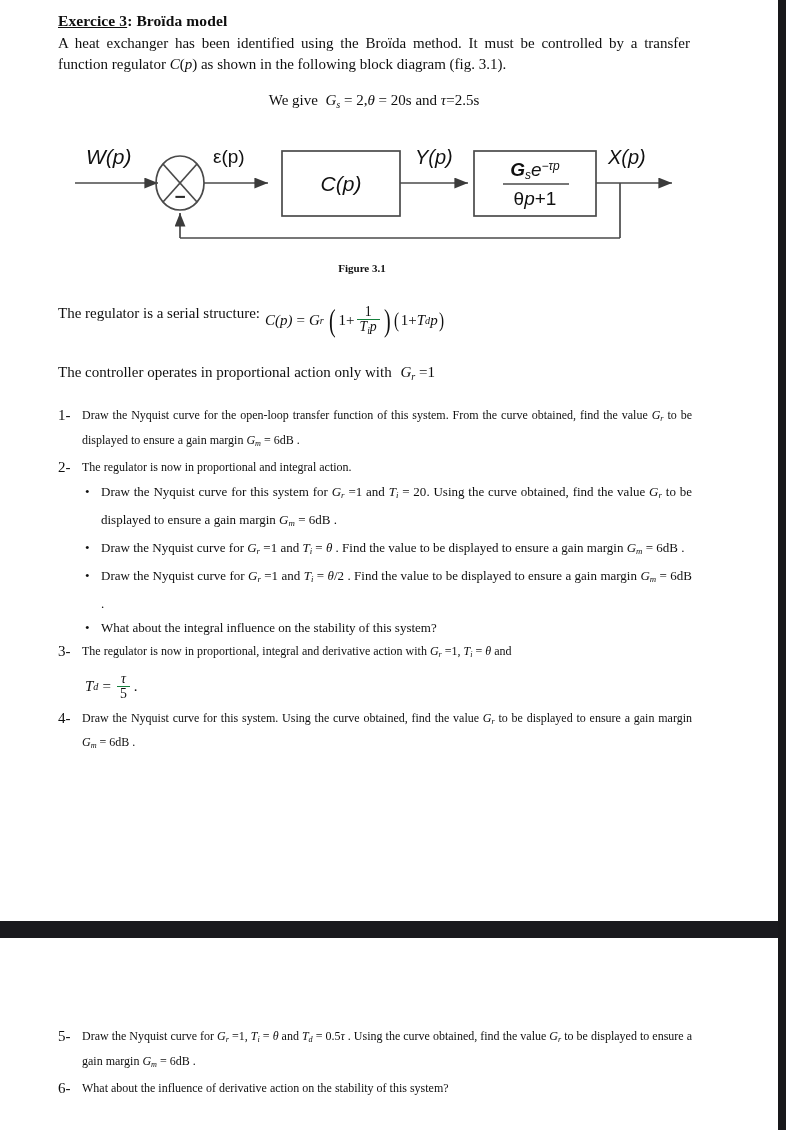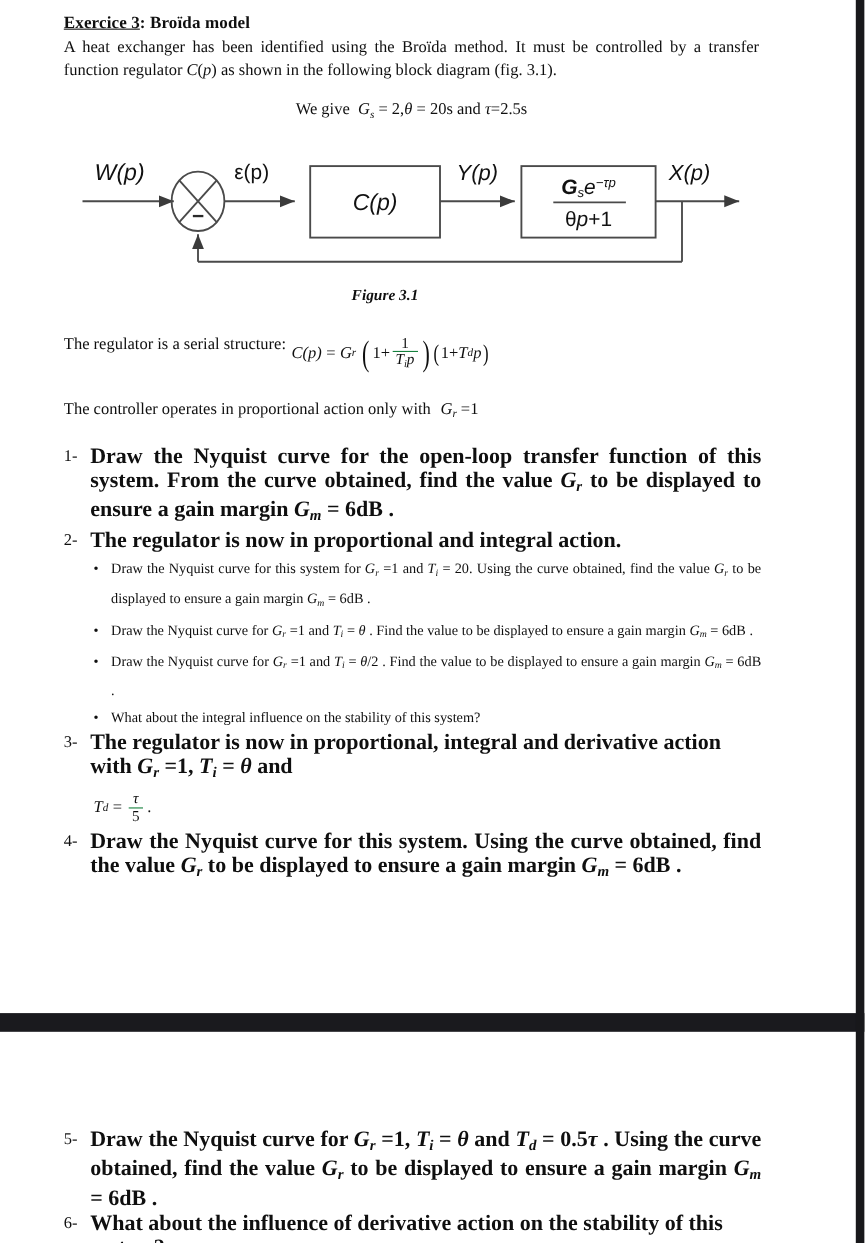--- a/index.html
+++ b/index.html
@@ -82,27 +82,26 @@
     position: absolute;
     left: 0;
     top: 133px;
     width: 778px;
     height: 160px;
   }
   #diagram svg { display: block; }
 
   .fig-caption {
     position: absolute;
-    left: 0;
+    left: 12px;
     top: 262px;
     width: 700px;
     text-align: center;
-    font-size: 14px;
+    font-size: 11px;
     font-weight: bold;
-    font-style: italic;
   }
 
   
   #formula-line {
     position: absolute;
     left: 58px;
     top: 305px;
     width: 660px;
     font-size: 15px;
     display: flex;
@@ -155,25 +154,24 @@
     margin-bottom: 2px;
   }
   .q-num {
     width: 24px;
     flex: 0 0 24px;
     font-size: 15px;
     line-height: 21.5px;
   }
   .q-text {
     flex: 1;
-    font-size: 20px;
+    font-size: 12px;
     line-height: 21.5px;
     text-align: justify;
     text-justify: inter-word;
-    font-weight: bold;
   }
   .q-text.nojust { text-align: left; }
 
   .bullets {
     margin: 0;
     padding: 0;
     list-style: none;
   }
   .b-item {
     display: flex;

